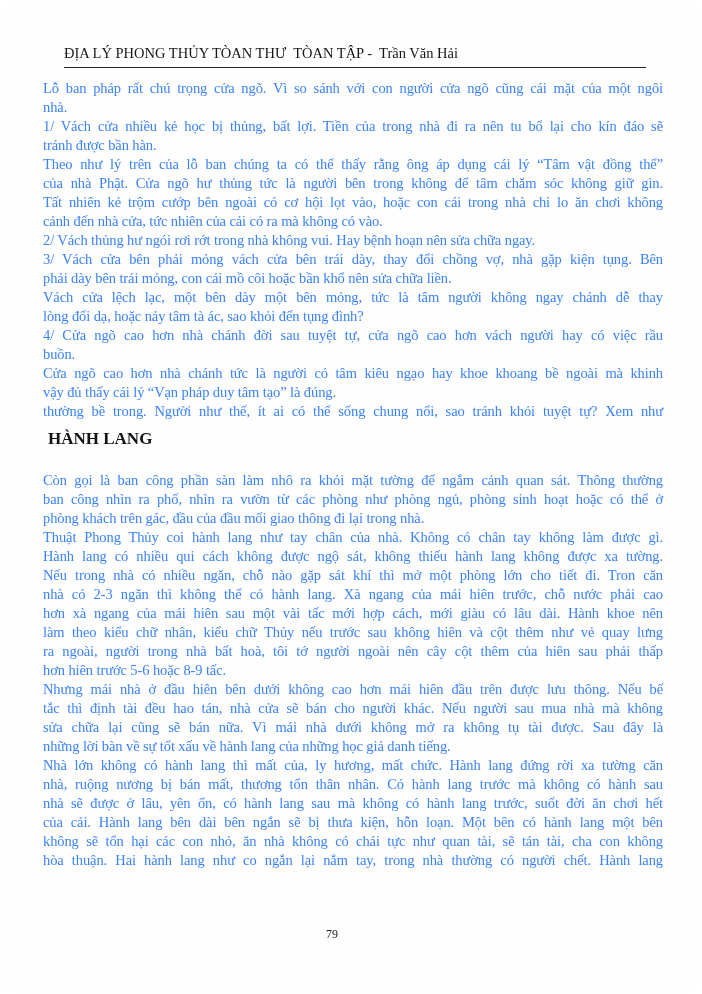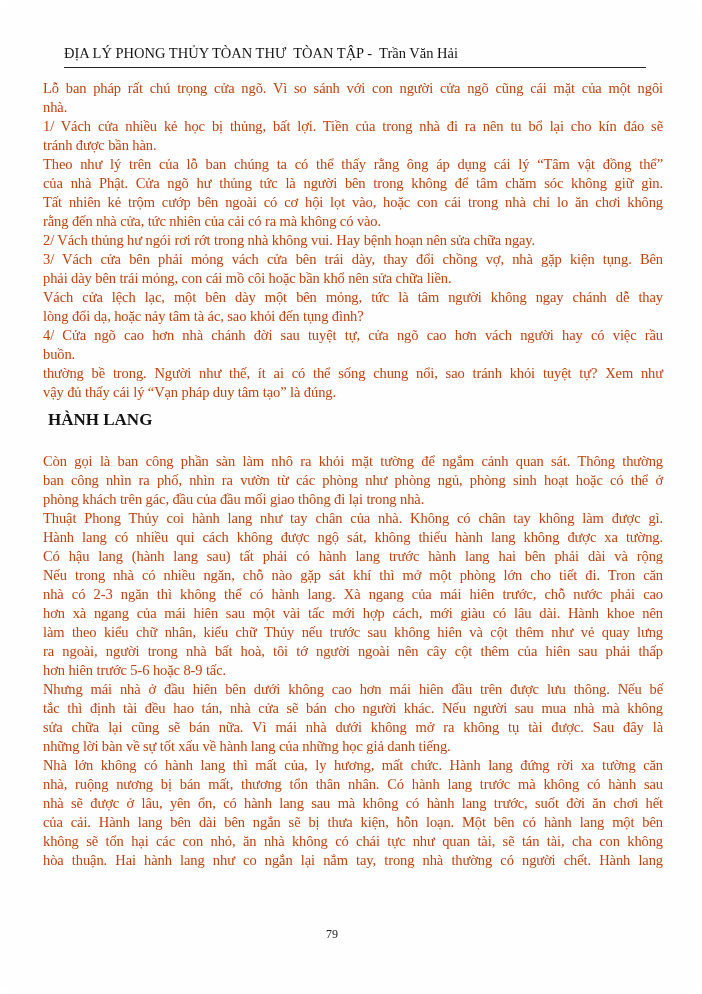--- a/index.html
+++ b/index.html
@@ -43,21 +43,21 @@
     top: 79px;
     width: 620px;
   }
   .para { margin: 0; }
   .line {
     font-size: 14.5px;
     line-height: 19px;
     letter-spacing: -0.1px;
     text-align: justify;
     text-align-last: justify;
-    color: #c2410c;
+    color: #3b82f6;
   }
   .line.endline {
     text-align-last: left;
   }
   .section-heading {
     margin: 7px 0 21px 5px;
     font-size: 17px;
     font-weight: 700;
     line-height: 22px;
     color: #131313;
@@ -90,51 +90,51 @@
         <div class="line endline">nhà.</div>
       </div>
       <div class="para">
         <div class="line">1/ Vách cửa nhiều kẻ học bị thủng, bất lợi. Tiền của trong nhà đi ra nên tu bổ lại cho kín đáo sẽ</div>
         <div class="line endline">tránh được bần hàn.</div>
       </div>
       <div class="para">
         <div class="line">Theo như lý trên của lỗ ban chúng ta có thể thấy rằng ông áp dụng cái lý “Tâm vật đồng thể”</div>
         <div class="line">của nhà Phật. Cửa ngõ hư thủng tức là người bên trong không để tâm chăm sóc không giữ gìn.</div>
         <div class="line">Tất nhiên kẻ trộm cướp bên ngoài có cơ hội lọt vào, hoặc con cái trong nhà chỉ lo ăn chơi không</div>
-        <div class="line endline">rằng đến nhà cửa, tức nhiên của cải có ra mà không có vào.</div>
+        <div class="line endline">cảnh đến nhà cửa, tức nhiên của cải có ra mà không có vào.</div>
       </div>
       <div class="para">
         <div class="line endline">2/ Vách thủng hư ngói rơi rớt trong nhà không vui. Hay bệnh hoạn nên sửa chữa ngay.</div>
       </div>
       <div class="para">
         <div class="line">3/ Vách cửa bên phải mỏng vách cửa bên trái dày, thay đổi chồng vợ, nhà gặp kiện tụng. Bên</div>
         <div class="line endline">phải dày bên trái mỏng, con cái mồ côi hoặc bần khổ nên sửa chữa liền.</div>
       </div>
       <div class="para">
         <div class="line">Vách cửa lệch lạc, một bên dày một bên mỏng, tức là tâm người không ngay chánh dễ thay</div>
         <div class="line endline">lòng đổi dạ, hoặc nảy tâm tà ác, sao khỏi đến tụng đình?</div>
       </div>
       <div class="para">
         <div class="line">4/ Cửa ngõ cao hơn nhà chánh đời sau tuyệt tự, cửa ngõ cao hơn vách người hay có việc rầu</div>
         <div class="line endline">buồn.</div>
       </div>
       <div class="para">
+        <div class="line">Cửa ngõ cao hơn nhà chánh tức là người có tâm kiêu ngạo hay khoe khoang bề ngoài mà khinh</div>
+        <div class="line endline">vậy đủ thấy cái lý “Vạn pháp duy tâm tạo” là đúng.</div>
         <div class="line">thường bề trong. Người như thế, ít ai có thể sống chung nổi, sao tránh khỏi tuyệt tự? Xem như</div>
-        <div class="line endline">vậy đủ thấy cái lý “Vạn pháp duy tâm tạo” là đúng.</div>
       </div>
       <div class="section-heading">HÀNH LANG</div>
       <div class="para">
         <div class="line">Còn gọi là ban công phần sàn làm nhô ra khỏi mặt tường để ngắm cảnh quan sát. Thông thường</div>
         <div class="line">ban công nhìn ra phố, nhìn ra vườn từ các phòng như phòng ngủ, phòng sinh hoạt hoặc có thể ở</div>
         <div class="line endline">phòng khách trên gác, đầu của đầu mối giao thông đi lại trong nhà.</div>
       </div>
       <div class="para">
         <div class="line">Thuật Phong Thủy coi hành lang như tay chân của nhà. Không có chân tay không làm được gì.</div>
         <div class="line">Hành lang có nhiều qui cách không được ngộ sát, không thiếu hành lang không được xa tường.</div>
-        <div class="line">Có hậu lang (hành lang sau) tất phải có hành lang trước hành lang hai bên phải dài và rộng</div>
       </div>
       <div class="para">
         <div class="line">Nếu trong nhà có nhiều ngăn, chỗ nào gặp sát khí thì mở một phòng lớn cho tiết đi. Tron căn</div>
         <div class="line">nhà có 2-3 ngăn thì không thể có hành lang. Xà ngang của mái hiên trước, chỗ nước phải cao</div>
         <div class="line">hơn xà ngang của mái hiên sau một vài tấc mới hợp cách, mới giàu có lâu dài. Hành khoe nên</div>
         <div class="line">làm theo kiểu chữ nhân, kiểu chữ Thủy nếu trước sau không hiên và cột thêm như vẻ quay lưng</div>
         <div class="line">ra ngoài, người trong nhà bất hoà, tôi tớ người ngoài nên cây cột thêm của hiên sau phải thấp</div>
         <div class="line endline">hơn hiên trước 5-6 hoặc 8-9 tấc.</div>
       </div>
       <div class="para">

